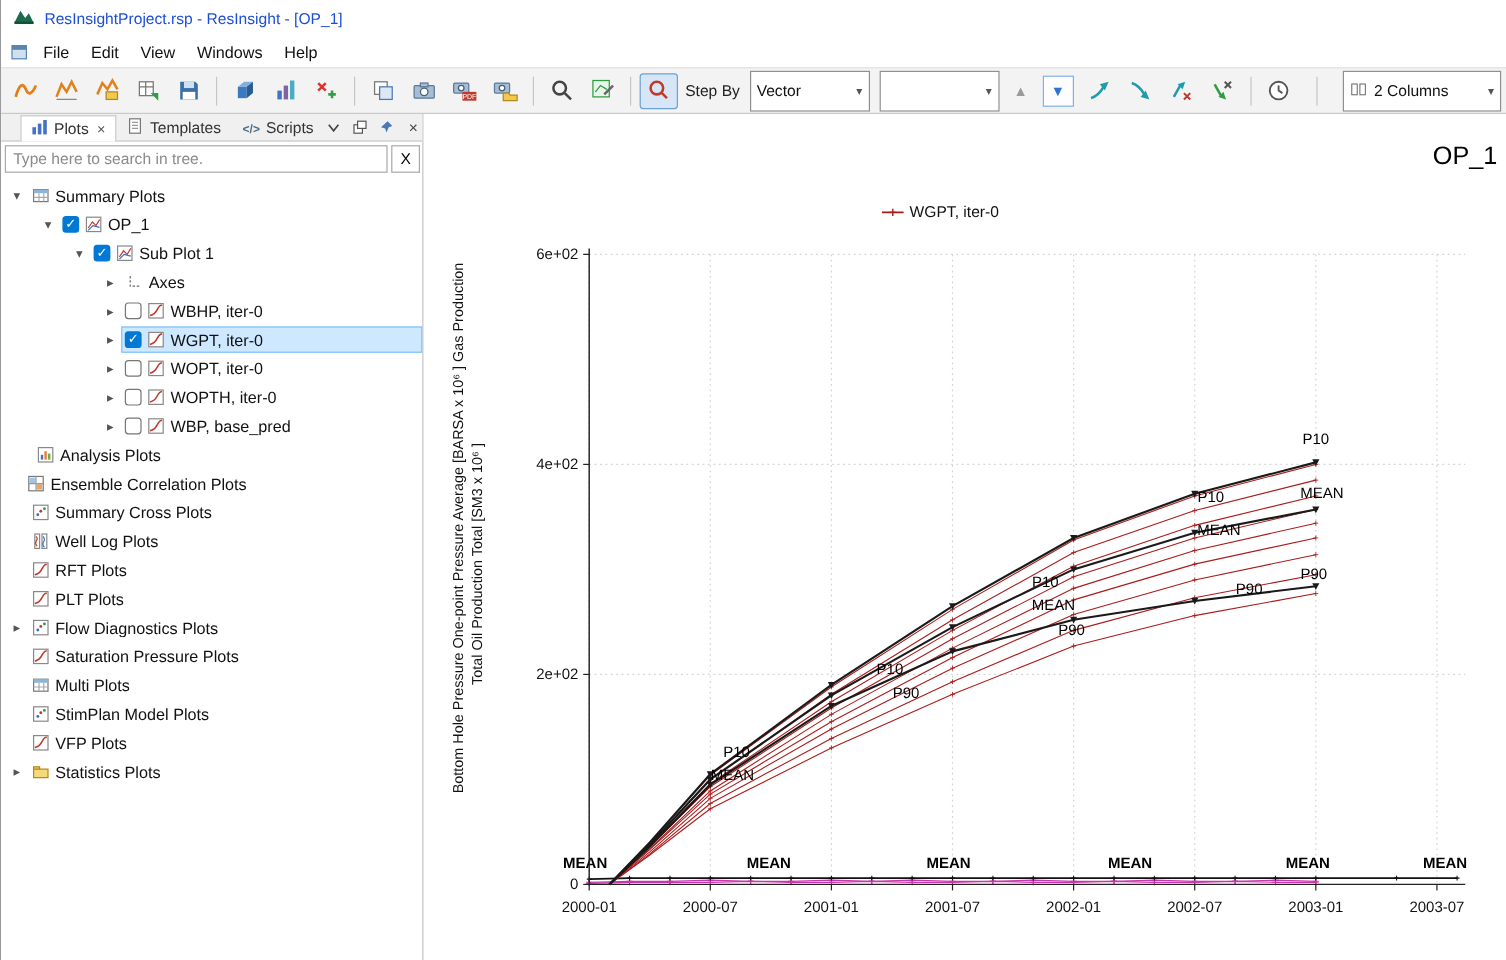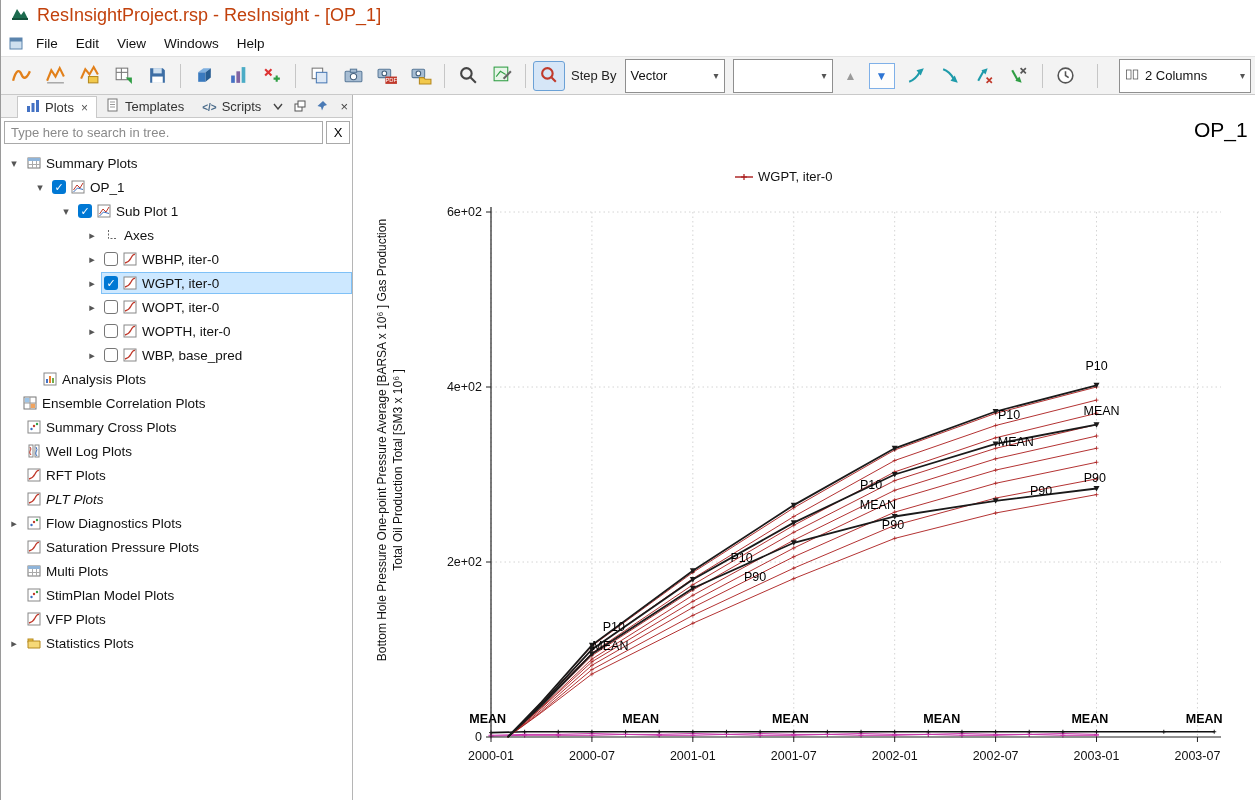--- a/index.html
+++ b/index.html
@@ -2,21 +2,21 @@
 <html><head>
 <meta charset="utf-8">
 <style>
   *{box-sizing:border-box;margin:0;padding:0}
   html,body{width:1255px;height:800px;overflow:hidden;background:#fff;
     font-family:"Liberation Sans",sans-serif;font-size:13px;color:#111}
   .app{position:relative;width:1255px;height:800px;border-left:1px solid #9a9a9a;display:flex;flex-direction:column}
 
   
   .titlebar{height:30px;display:flex;align-items:center;gap:8px;padding-left:10px;background:#fff}
-  .titlebar .ttext{font-size:18px;color:#c2410c}
+  .titlebar .ttext{font-size:13px;color:#1d4ed8}
 
   
   .menubar{height:26px;display:flex;align-items:center;background:#fff;padding-left:6px}
   .menu-item{padding:4px 9px;font-size:13.5px;cursor:default}
   .mdi-icon{margin:0 4px 0 2px;display:flex}
 
   
   .toolbar{height:39px;background:#f3f3f3;border-top:1px solid #e2e2e2;border-bottom:1px solid #c9c9c9;
     display:flex;align-items:center;padding:0 4px;gap:2px;overflow:hidden;white-space:nowrap}
   .tbtn{width:32px;height:30px;display:flex;align-items:center;justify-content:center;border-radius:3px;border:1px solid transparent;flex:0 0 auto}
@@ -425,21 +425,21 @@
               <span class="cb off"></span>
               <span class="ticon">
                 <svg width="14" height="14" viewBox="0 0 14 14">
                   <rect x="1" y="1" width="12" height="12" fill="#fff" stroke="#888"></rect>
                   <path d="M2 11 Q6 10 8 6 T12 2.5" stroke="#c0392b" fill="none" stroke-width="1.3"></path>
                 </svg>
               </span>
               <span class="tlab">WBP, base_pred</span>
             </div>
           </div>
-          <div class="trow" style="padding-left: 20px;">
+          <div class="trow" style="padding-left: 8px;">
             <span class="arrow"></span>
             <div class="rowbody">
               <span class="ticon">
                 <svg width="14" height="14" viewBox="0 0 14 14">
                   <rect x="1" y="1" width="12" height="12" fill="#fff" stroke="#888"></rect>
                   <rect x="3" y="7" width="2" height="4" fill="#4472c4"></rect>
                   <rect x="6" y="4" width="2" height="7" fill="#ed7d31"></rect>
                   <rect x="9" y="6" width="2" height="5" fill="#70ad47"></rect>
                 </svg>
               </span>
@@ -494,21 +494,21 @@
             <div class="rowbody">
               <span class="ticon">
                 <svg width="14" height="14" viewBox="0 0 14 14">
                   <rect x="1" y="1" width="12" height="12" fill="#fff" stroke="#888"></rect>
                   <path d="M2 11 Q6 10 8 6 T12 2.5" stroke="#c0392b" fill="none" stroke-width="1.3"></path>
                 </svg>
               </span>
               <span class="tlab">RFT Plots</span>
             </div>
           </div>
-          <div class="trow" style="padding-left: 4px; font-style: italic;">
+          <div class="trow" style="padding-left: 4px;">
             <span class="arrow"></span>
             <div class="rowbody">
               <span class="ticon">
                 <svg width="14" height="14" viewBox="0 0 14 14">
                   <rect x="1" y="1" width="12" height="12" fill="#fff" stroke="#888"></rect>
                   <path d="M2 11 Q6 10 8 6 T12 2.5" stroke="#c0392b" fill="none" stroke-width="1.3"></path>
                 </svg>
               </span>
               <span class="tlab">PLT Plots</span>
             </div>

